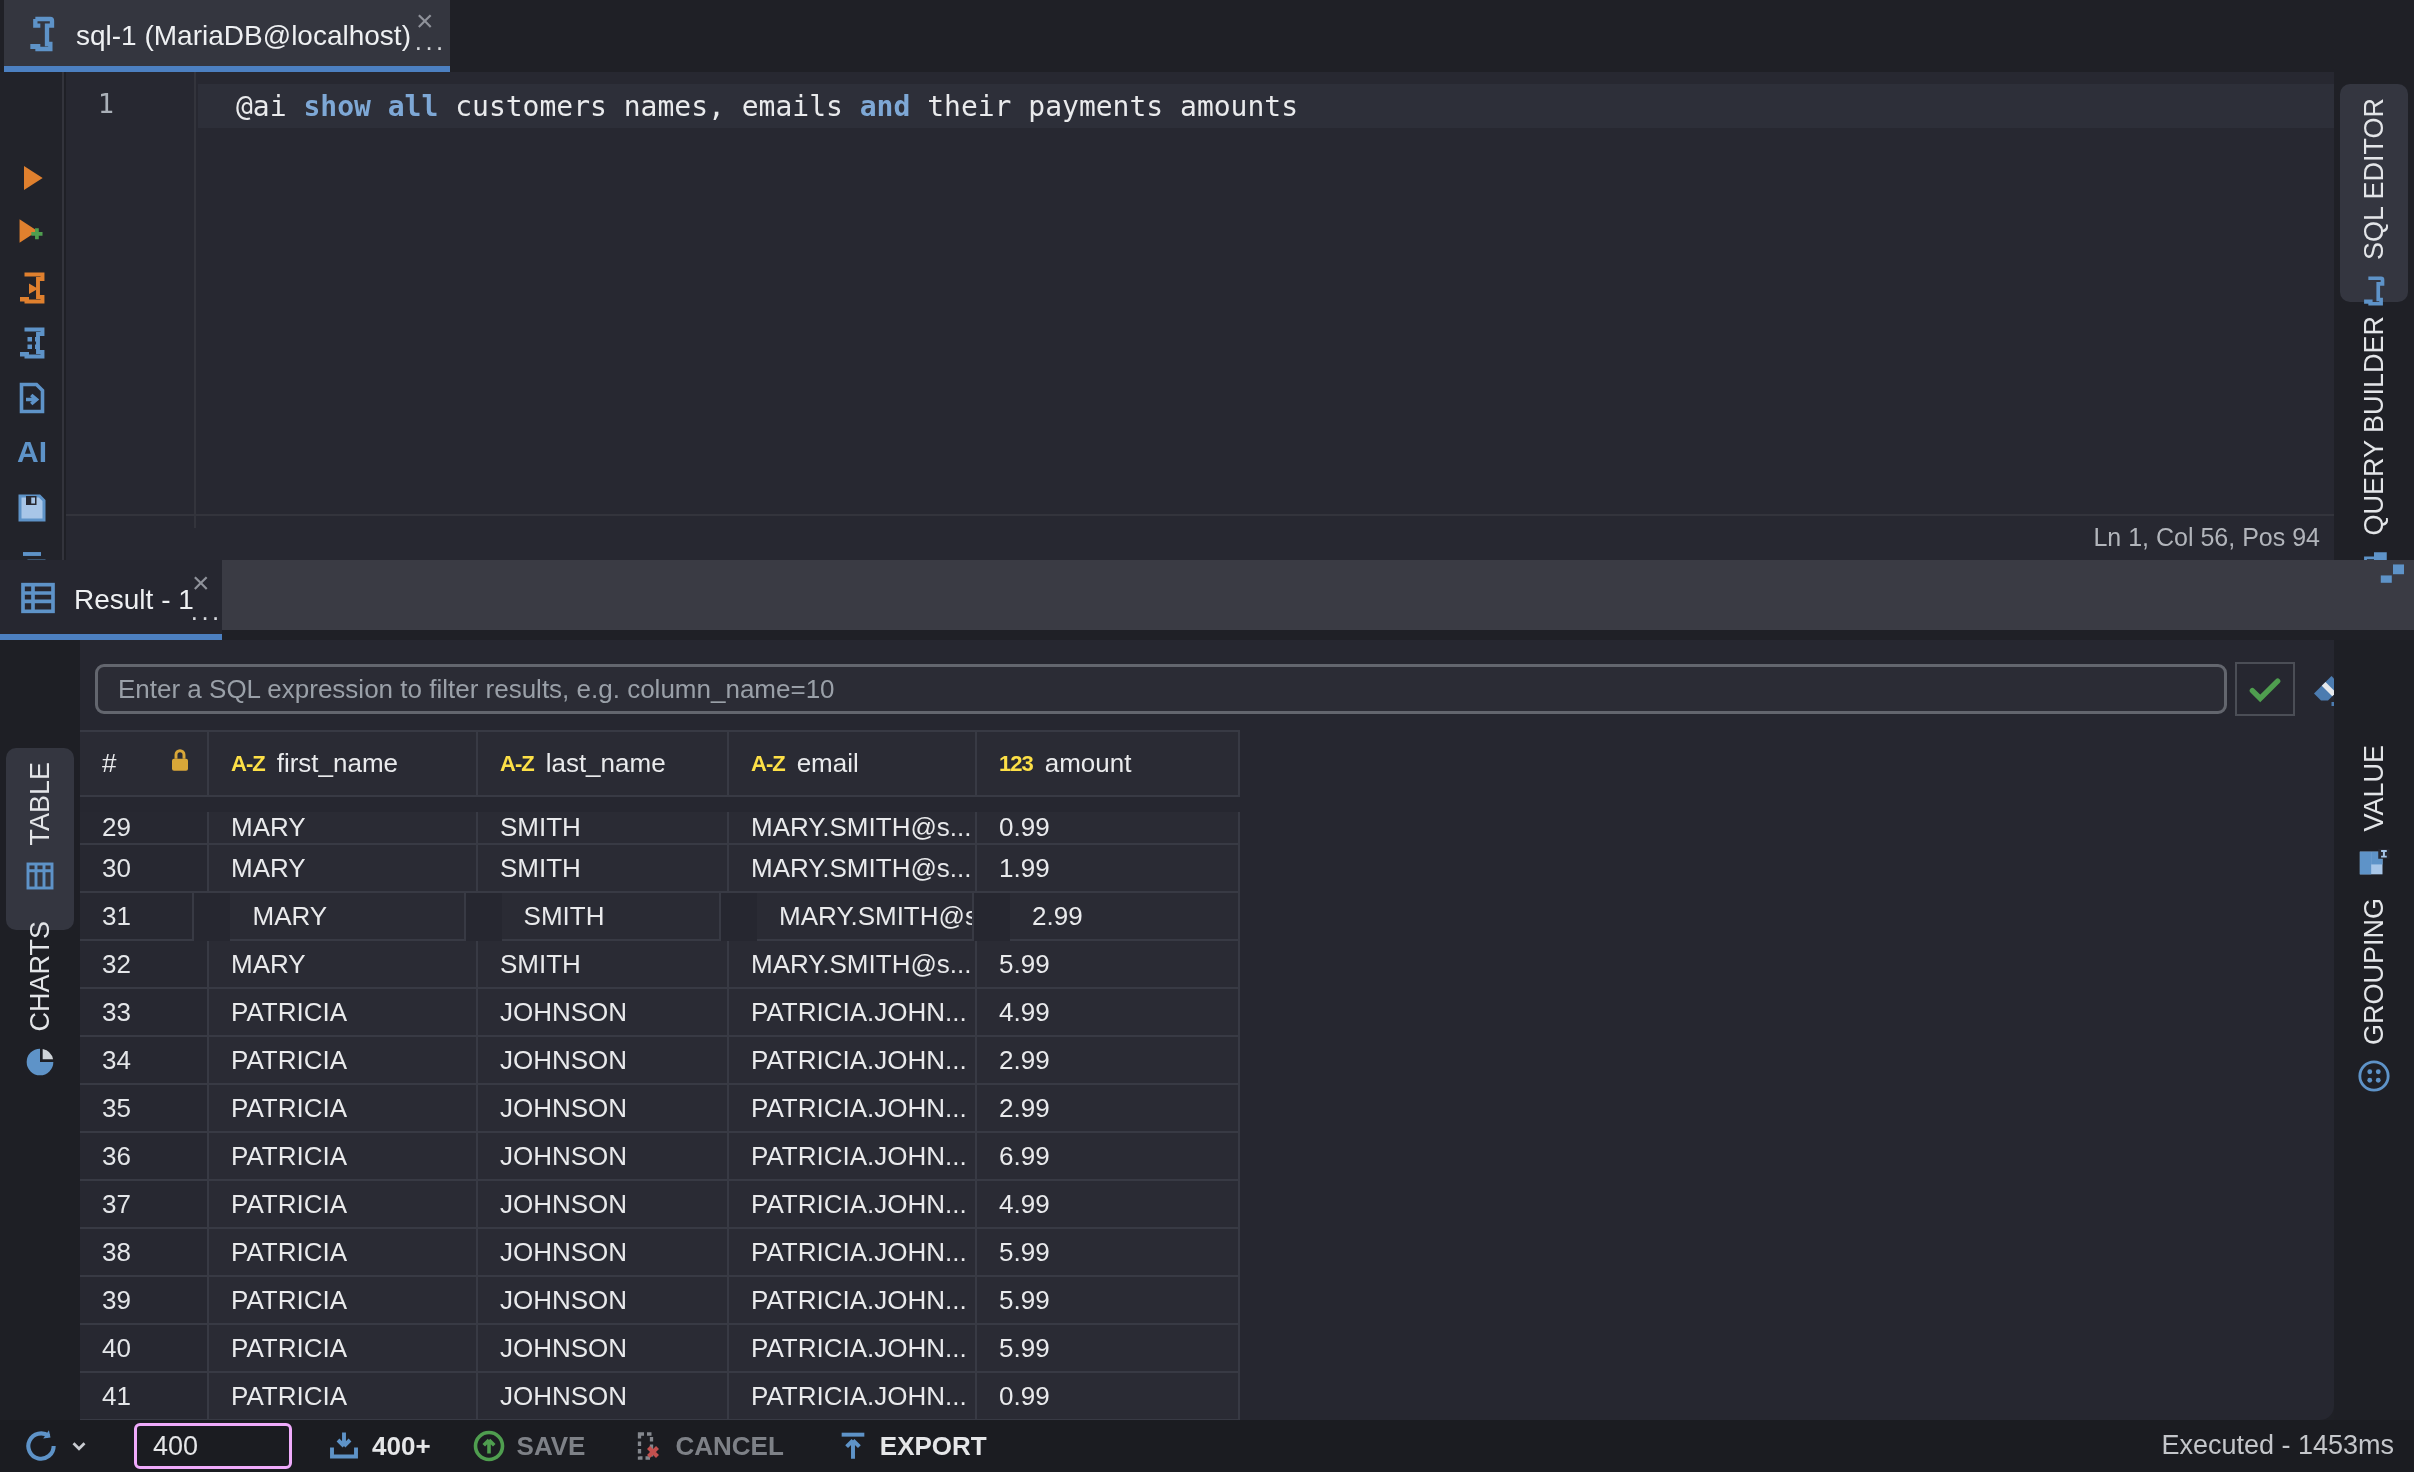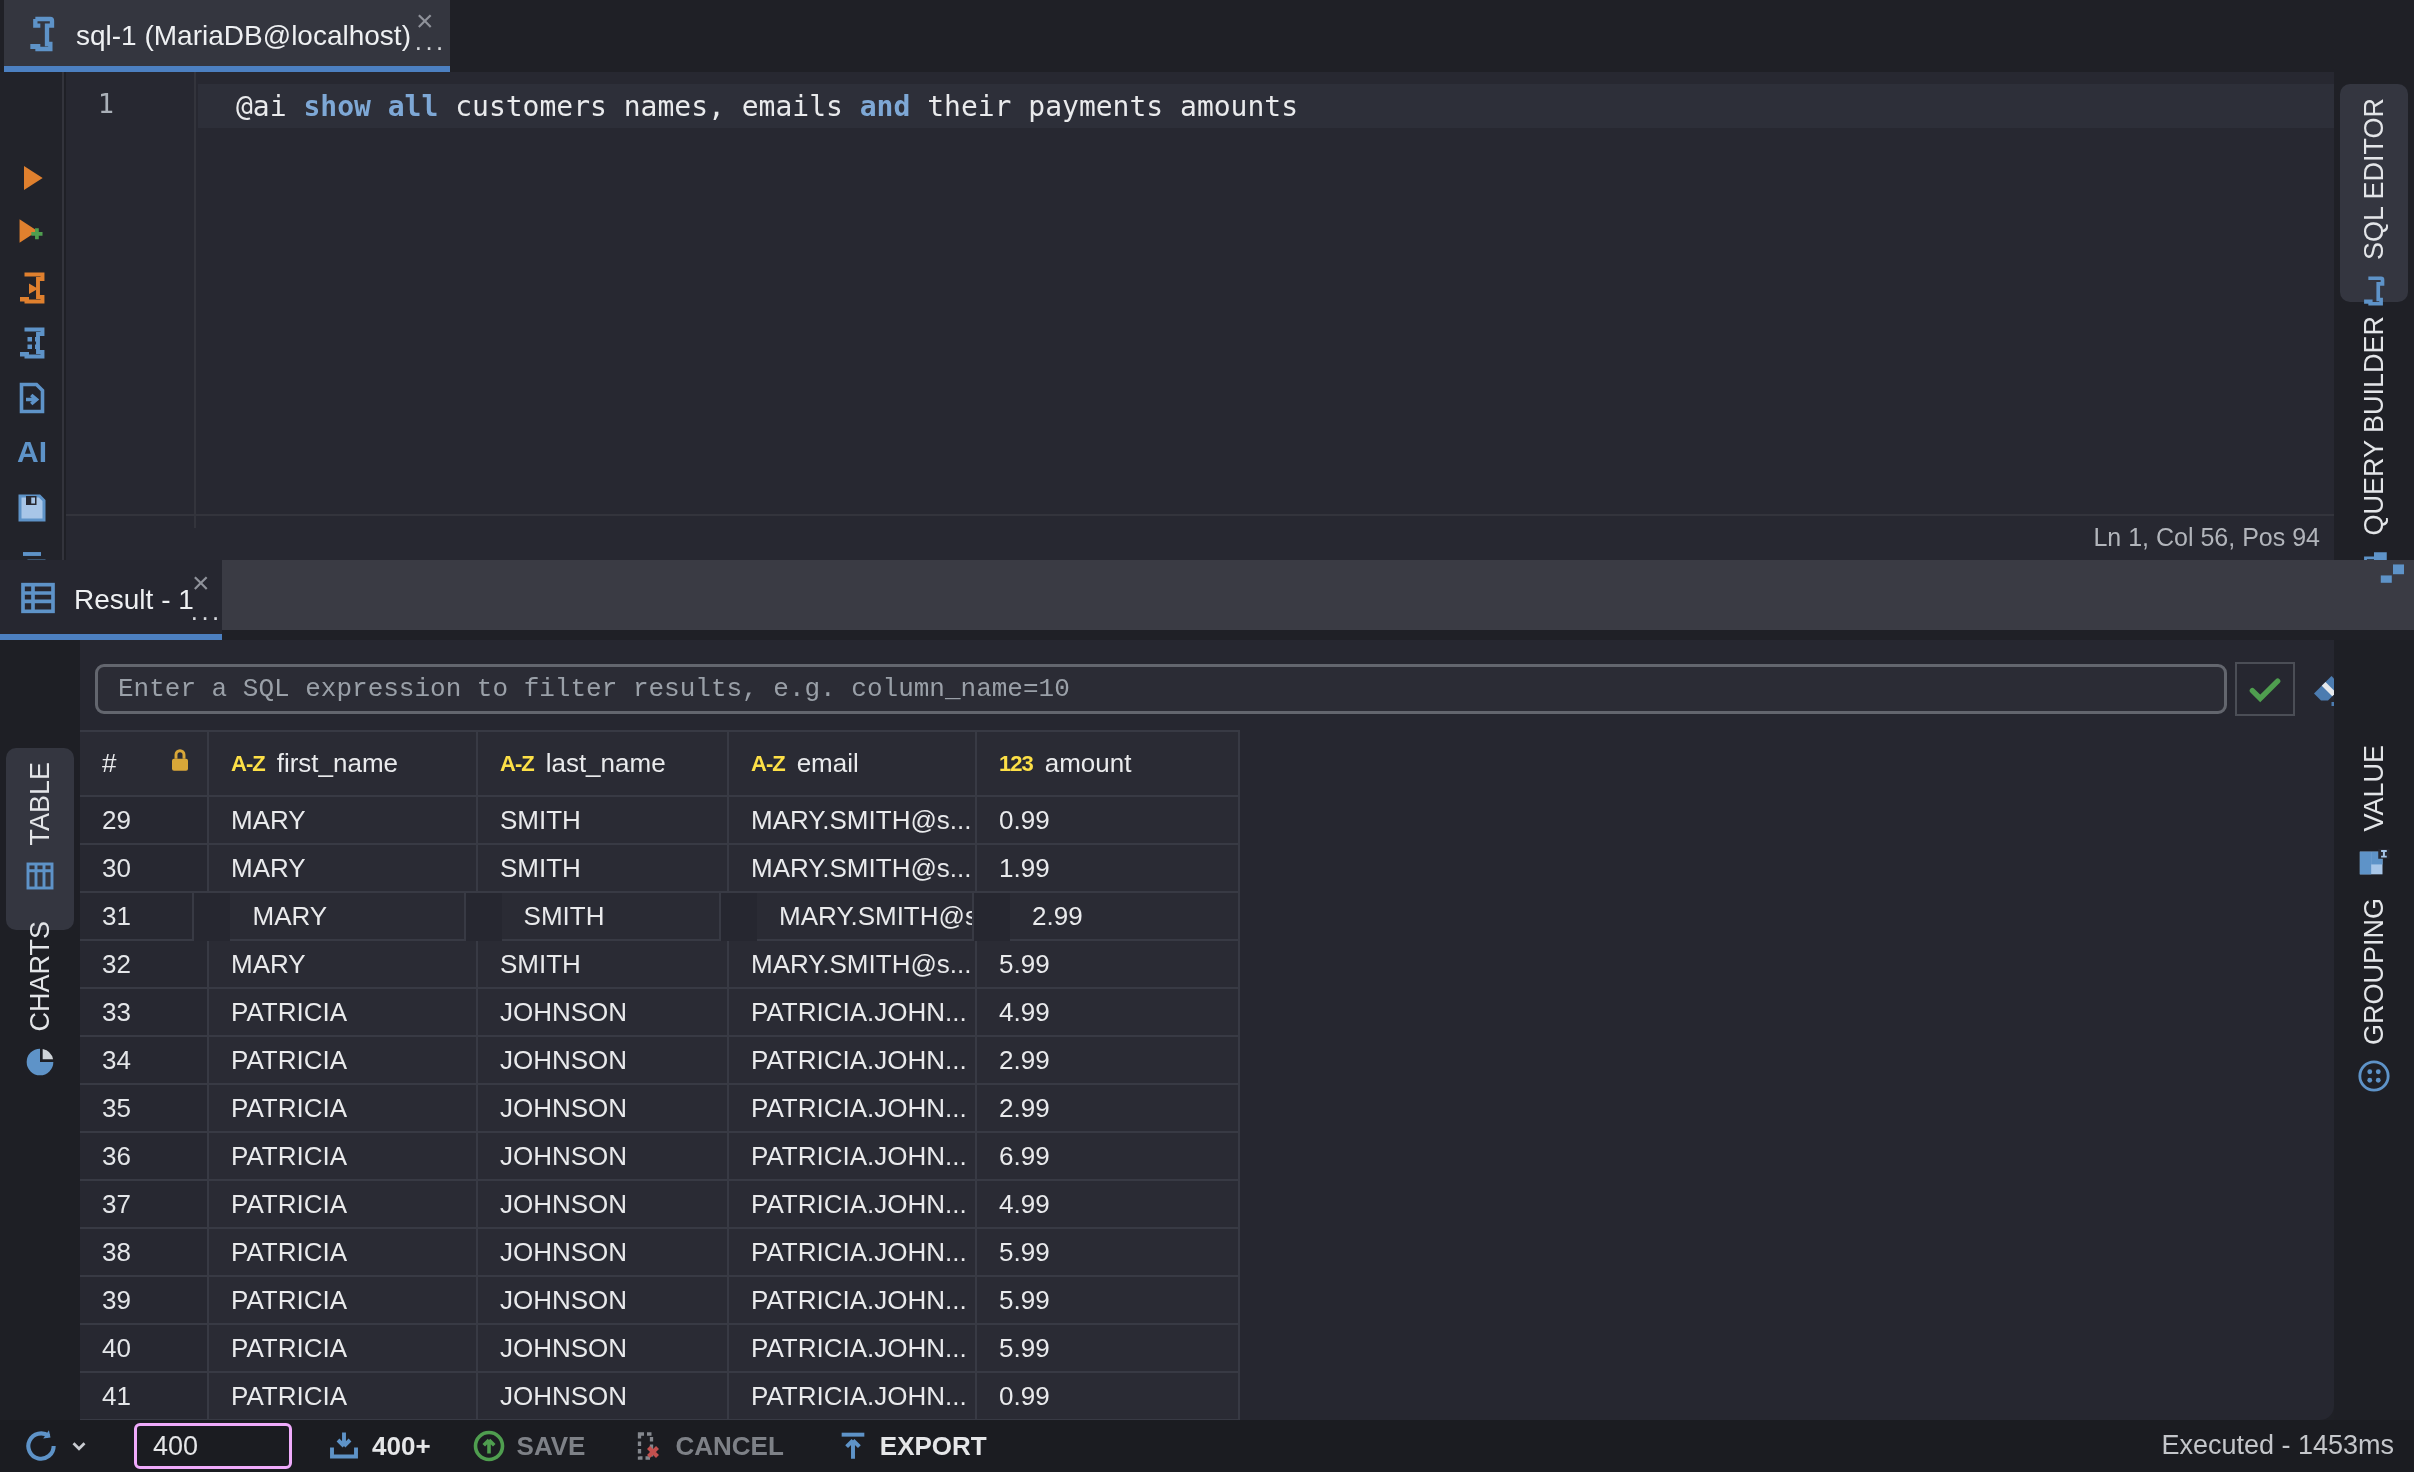--- a/index.html
+++ b/index.html
@@ -59,21 +59,21 @@
 
   
   #left-strip-bottom  { left:0; top:640px; width:80px; height:780px; background:#1e1f25; overflow:hidden; }
   #right-strip-bottom { left:2334px; top:640px; width:80px; height:780px; background:#1e1f25; overflow:hidden; }
   #content { left:80px; top:640px; width:2254px; height:780px; background:#262730;
              border-bottom-right-radius:14px; overflow:hidden; }
 
   #filter-input { position:absolute; left:15px; top:24px; width:2132px; height:50px;
                   background:#2b2c35; border:3px solid #63666e; border-radius:9px;
                   color:#e9eaec; font-size:26px; padding:0 20px; outline:none;
-                  font-family:Liberation Mono, monospace; }
+                  font-family:Liberation Sans, sans-serif; }
   #filter-input::placeholder { color:#9aa0a8; }
   #filter-apply { position:absolute; left:2155px; top:22px; width:60px; height:54px;
                   border:2px solid #4b4e56; display:flex; align-items:center; justify-content:center; }
   #filter-clear { position:absolute; left:2224px; top:26px; width:48px; height:48px;
                   display:flex; align-items:center; justify-content:center; }
 
   
   #grid { position:absolute; left:0; top:90px; width:1160px; height:690px; overflow:hidden; }
   .gcell { border-right:2px solid #383a44; border-bottom:2px solid #383a44;
            display:flex; align-items:center; padding-left:22px; color:#e9eaec; font-size:26px;
@@ -337,21 +337,21 @@
           </div>
         </div>
       <div id="grid-rows">
           <div class="grow" style="top: 19px;">
             <div class="gcell c-num">28</div>
             <div class="gcell c-first">MARY</div>
             <div class="gcell c-last">SMITH</div>
             <div class="gcell c-email">MARY.SMITH@s...</div>
             <div class="gcell c-amt">2.99</div>
           </div>
-          <div class="grow" style="top: 67px;">
+          <div class="grow" style="top: 67px; align-items: flex-end;">
             <div class="gcell c-num">29</div>
             <div class="gcell c-first">MARY</div>
             <div class="gcell c-last">SMITH</div>
             <div class="gcell c-email">MARY.SMITH@s...</div>
             <div class="gcell c-amt">0.99</div>
           </div>
           <div class="grow" style="top: 115px;">
             <div class="gcell c-num">30</div>
             <div class="gcell c-first">MARY</div>
             <div class="gcell c-last">SMITH</div>

